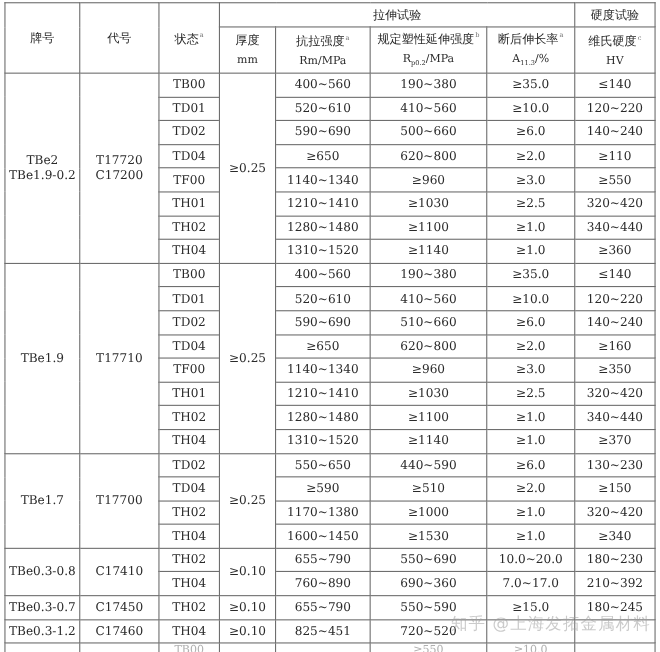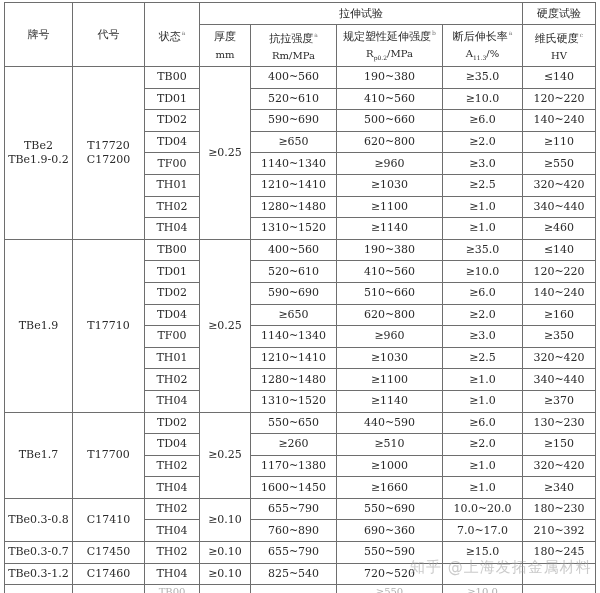--- a/index.html
+++ b/index.html
@@ -124,21 +124,21 @@
         <td>1280~1480</td>
         <td>≥1100</td>
         <td>≥1.0</td>
         <td>340~440</td>
       </tr>
       <tr>
         <td>TH04</td>
         <td>1310~1520</td>
         <td>≥1140</td>
         <td>≥1.0</td>
-        <td>≥460</td>
+        <td>≥360</td>
       </tr>
       <tr>
         <td rowspan="8">
           <span class="grade-line">TBe1.9</span>
         </td>
         <td rowspan="8">
           <span class="grade-line">T17710</span>
         </td>
         <td>TB00</td>
         <td rowspan="8">≥0.25</td>
@@ -205,36 +205,36 @@
         </td>
         <td>TD02</td>
         <td rowspan="4">≥0.25</td>
         <td>550~650</td>
         <td>440~590</td>
         <td>≥6.0</td>
         <td>130~230</td>
       </tr>
       <tr>
         <td>TD04</td>
-        <td>≥260</td>
+        <td>≥590</td>
         <td>≥510</td>
         <td>≥2.0</td>
         <td>≥150</td>
       </tr>
       <tr>
         <td>TH02</td>
         <td>1170~1380</td>
         <td>≥1000</td>
         <td>≥1.0</td>
         <td>320~420</td>
       </tr>
       <tr>
         <td>TH04</td>
         <td>1600~1450</td>
-        <td>≥1660</td>
+        <td>≥1530</td>
         <td>≥1.0</td>
         <td>≥340</td>
       </tr>
       <tr>
         <td rowspan="2">
           <span class="grade-line">TBe0.3-0.8</span>
         </td>
         <td rowspan="2">
           <span class="grade-line">C17410</span>
         </td>
@@ -268,21 +268,21 @@
       </tr>
       <tr>
         <td rowspan="1">
           <span class="grade-line">TBe0.3-1.2</span>
         </td>
         <td rowspan="1">
           <span class="grade-line">C17460</span>
         </td>
         <td>TH04</td>
         <td rowspan="1">≥0.10</td>
-        <td>825~540</td>
+        <td>825~451</td>
         <td>720~520</td>
         <td></td>
         <td></td>
       </tr>
       <tr class="cut">
         <td></td>
         <td></td>
         <td>TB00</td>
         <td></td>
         <td></td>

